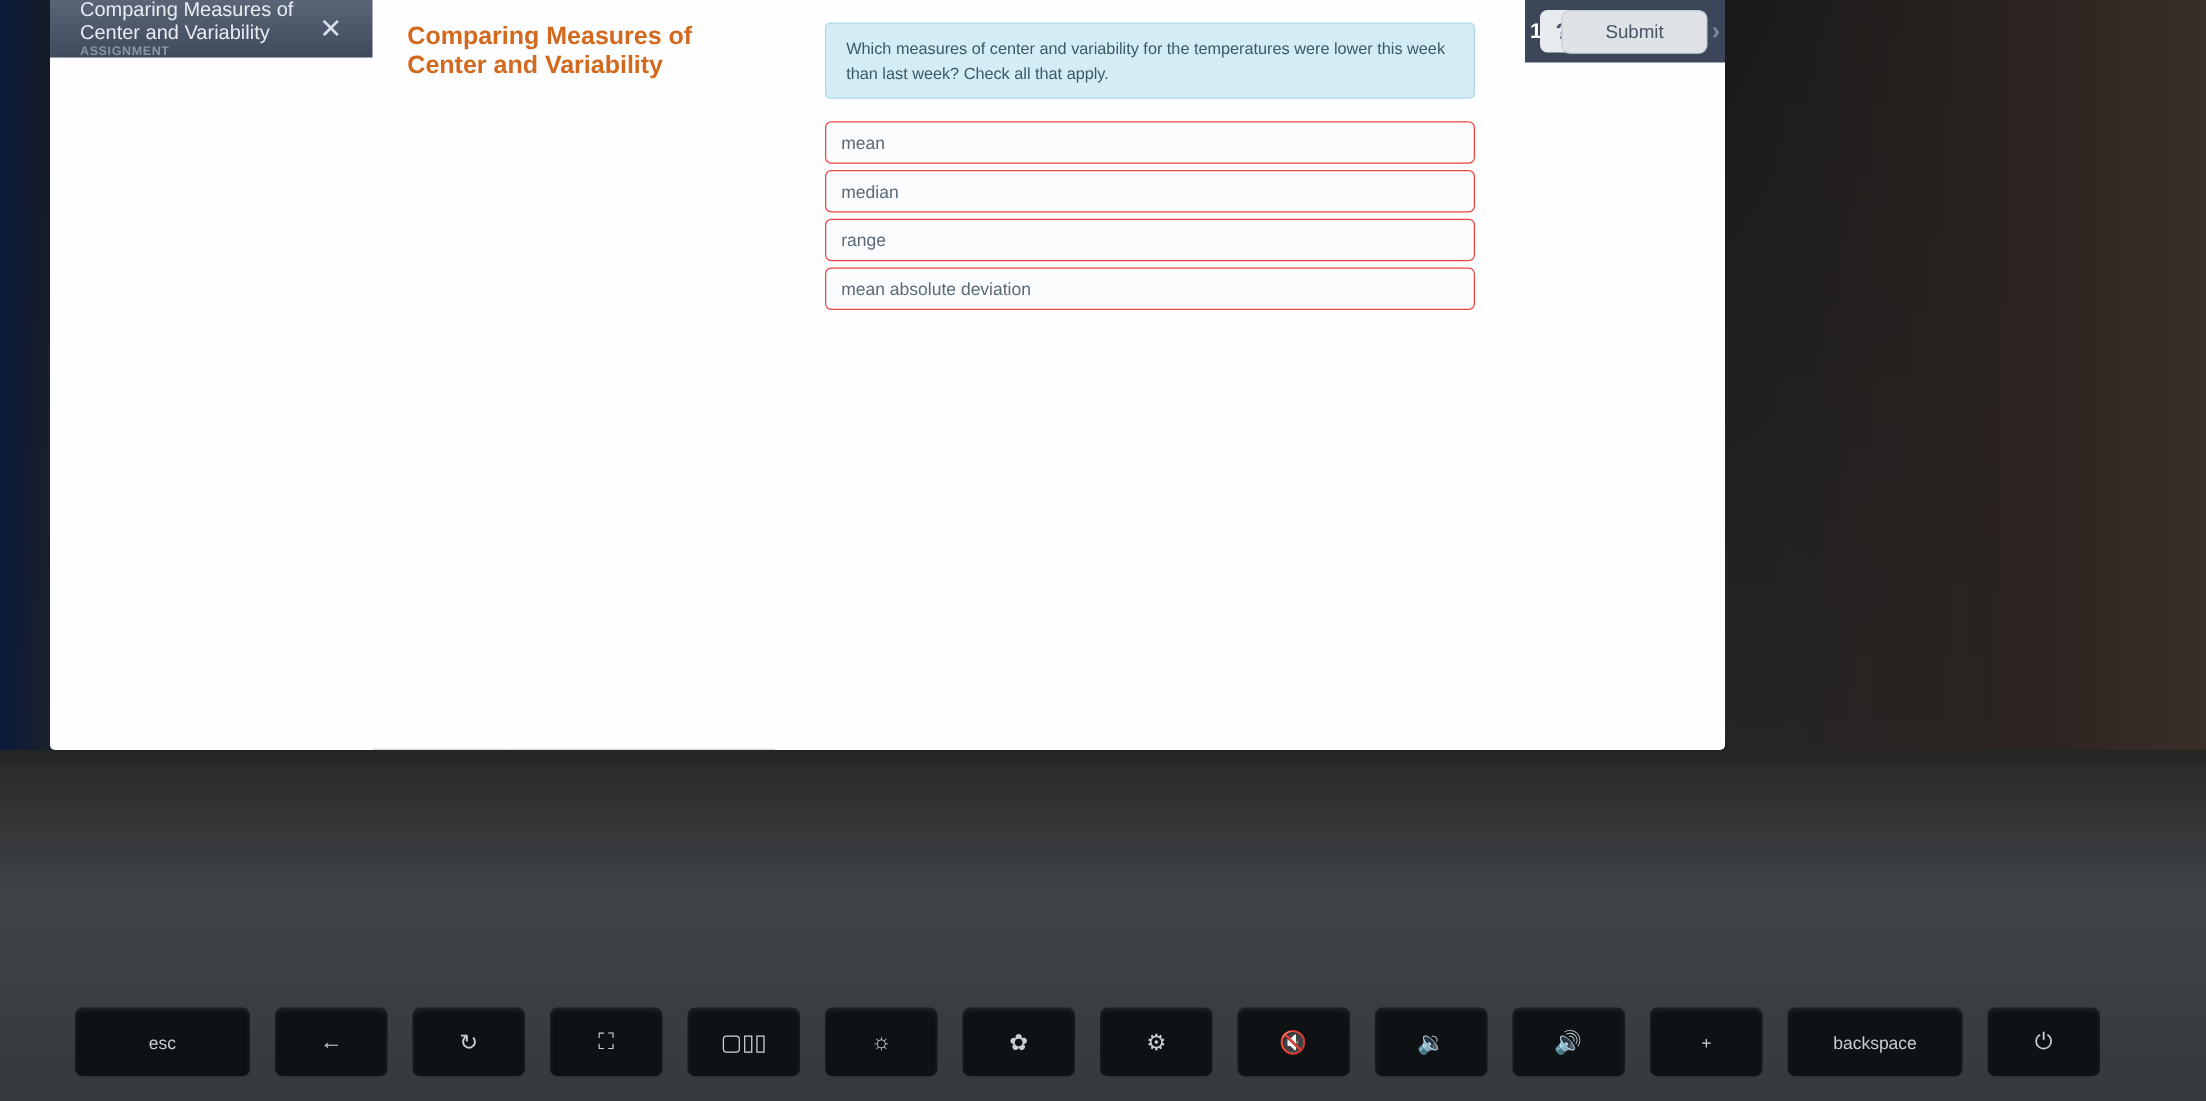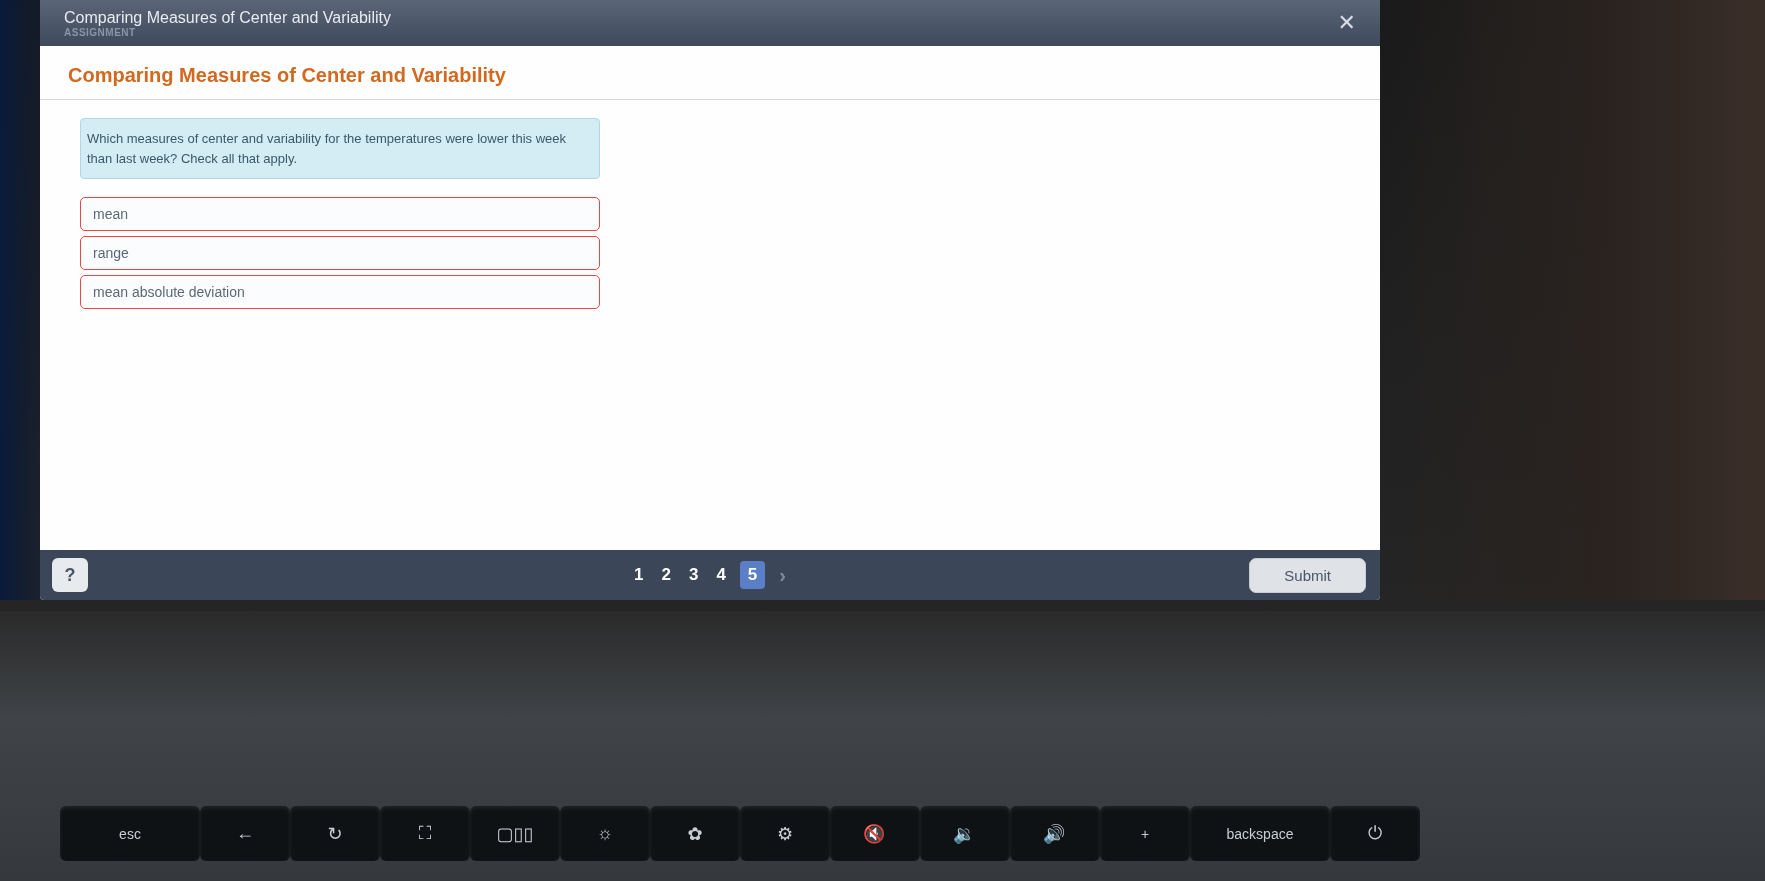--- a/index.html
+++ b/index.html
@@ -11,21 +11,21 @@
       background: linear-gradient(to bottom, #1a1a1a 0%, #2a2a2a 100%);
     }
     .app-window {
       position: absolute;
       left: 40px;
       top: 0;
       width: 1340px;
       height: 600px;
       background: #fefefe;
       display: flex;
-      flex-direction: column;
+      flex-direction: row;
       border-radius: 0 0 4px 4px;
       overflow: hidden;
     }
     .top-bar {
       background: #4a5568;
       background: linear-gradient(to bottom, #5a6578 0%, #3e4a5c 100%);
       height: 46px;
       display: flex;
       align-items: center;
       justify-content: space-between;
@@ -61,21 +61,21 @@
     }
     .data-values {
       color: #6a7585;
       font-size: 14px;
       margin: 10px 0 14px;
     }
     .question-box {
       background: #d4ecf4;
       border: 1px solid #b0d8e6;
       border-radius: 4px;
-      padding: 10px 6px;
+      padding: 10px 16px;
       color: #3a5a68;
       font-size: 13px;
       line-height: 1.5;
       margin-bottom: 18px;
     }
     .option {
       border: 1px solid #ef4444;
       border-radius: 5px;
       padding: 8px 12px;
       margin-bottom: 5px;
@@ -141,20 +141,21 @@
       height: 270px;
       background: linear-gradient(to bottom, #2a2a2a 0%, #404448 40%, #35383c 100%);
     }
     .keyrow {
       position: absolute;
       bottom: 20px;
       left: 60px;
       right: 60px;
       height: 100px;
       display: flex;
+      gap: 20px;
       align-items: flex-end;
     }
     .key {
       background: #0f1214;
       color: #c8cdd4;
       border-radius: 6px;
       height: 55px;
       min-width: 90px;
       display: flex;
       align-items: center;
@@ -192,20 +193,21 @@
 
     <div class="lesson-header">
       <div class="lesson-title">Comparing Measures of Center and Variability</div>
     </div>
 
     <div class="content">
 
       <div class="right-col">
         <div class="question-box">Which measures of center and variability for the temperatures were lower this week than last week? Check all that apply.</div>
         <div class="option">mean</div>
+        <div class="option">median</div>
         <div class="option">range</div>
         <div class="option">mean absolute deviation</div>
       </div>
     </div>
 
     <div class="bottom-nav">
       <div class="help-btn">
         <span>?</span>
       </div>
       <div class="pager">

